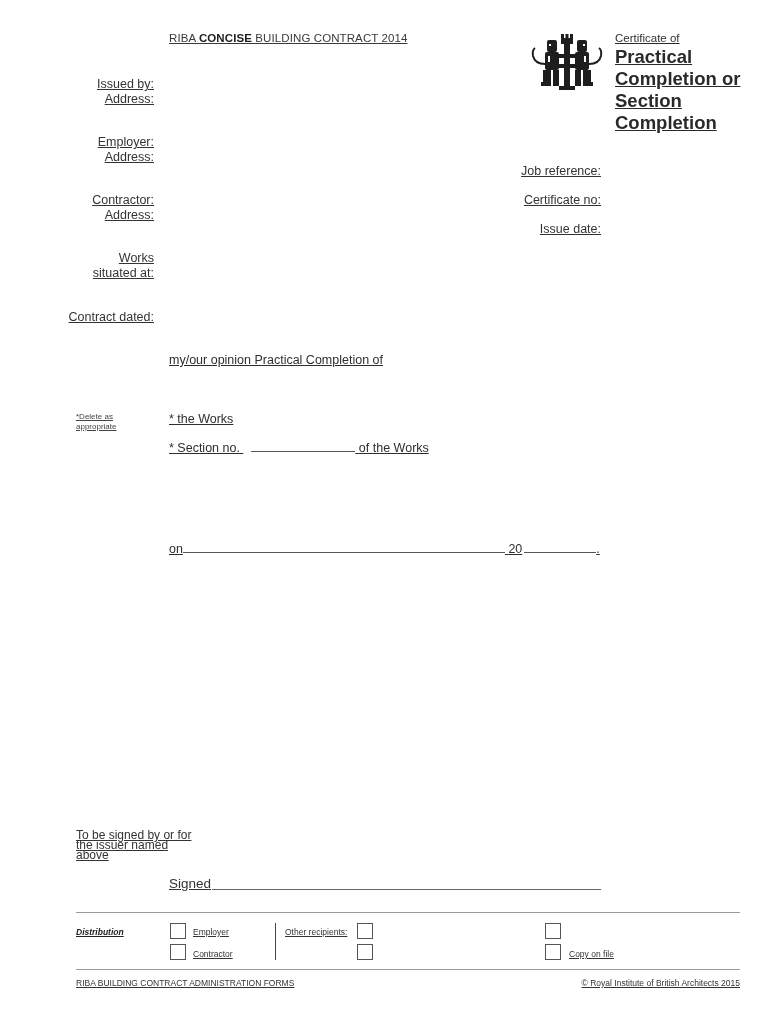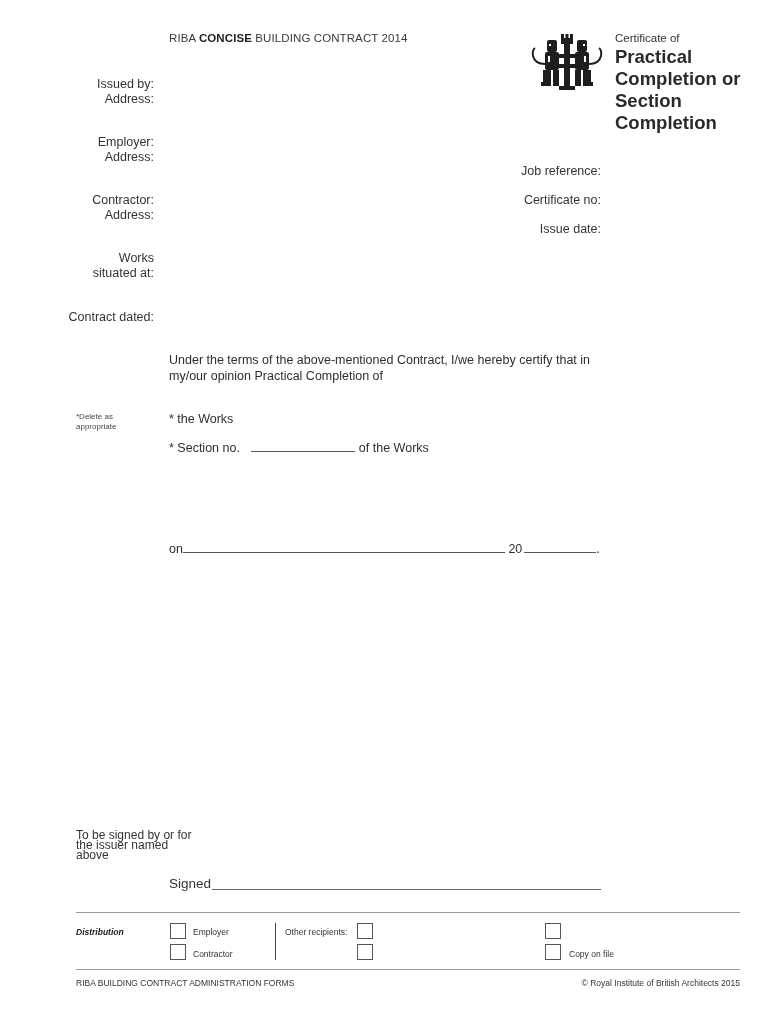--- a/index.html
+++ b/index.html
@@ -1,18 +1,18 @@
 <!DOCTYPE html>
 <html><head>
   <meta charset="utf-8">
   <style>
     * { box-sizing: border-box; margin: 0; padding: 0; }
     html, body { width: 768px; height: 1021px; background: #ffffff; overflow: hidden; }
     body { position: relative; font-family: "Liberation Sans", sans-serif; color: #2a2a2a; }
-    .abs { position: absolute; }
+    .abs { position: absolute; text-decoration: underline; }
     .header-title { left: 169px; top: 32px; font-size: 11.5px; color: #3a3a3a; letter-spacing: 0.1px; white-space: nowrap; }
     .header-title b { font-weight: bold; color: #1e1e1e; }
     .logo { left: 527px; top: 34px; width: 80px; height: 58px; }
     .cert-block { left: 615px; top: 32px; }
     .cert-pre { font-size: 11.5px; color: #333; margin-bottom: 2px; }
     .cert-title { font-size: 18.5px; font-weight: bold; color: #2a2a2a; line-height: 22px; }
     .lbl { font-size: 12.5px; color: #333; text-align: right; line-height: 16px; white-space: nowrap; }
     .lbl-left { right: 614px; }
     .lbl-right { right: 167px; }
     .body-text { left: 169px; font-size: 12.5px; color: #2e2e2e; line-height: 16px; }
@@ -89,21 +89,20 @@
 <div class="abs lbl lbl-left" style="top:250px;">Works</div>
 <div class="abs lbl lbl-left" style="top:265px;">situated at:</div>
 
 <div class="abs lbl lbl-left" style="top:309px;">Contract dated:</div>
 
 <div class="abs lbl lbl-right" style="top:163px;">Job reference:</div>
 <div class="abs lbl lbl-right" style="top:192px;">Certificate no:</div>
 <div class="abs lbl lbl-right" style="top:221px;">Issue date:</div>
 
 <div class="abs body-text" style="top:352px;">
-  <div>Under the terms of the above-mentioned Contract, I/we hereby certify that in</div>
   <div>my/our opinion Practical Completion of</div>
 </div>
 
 <div class="abs note">
   <div>*Delete as</div>
   <div>appropriate</div>
 </div>
 
 <div class="abs body-text" style="top:411px;">* the Works</div>
 

